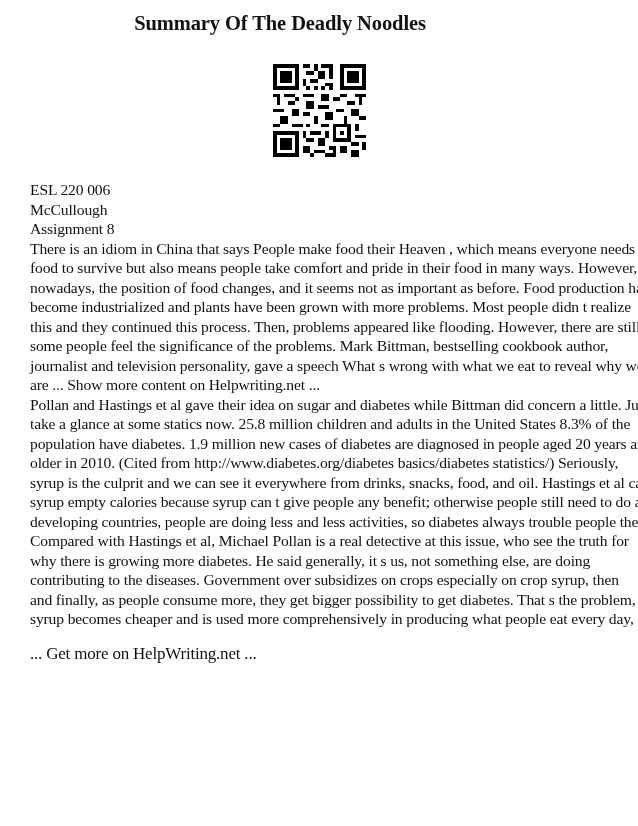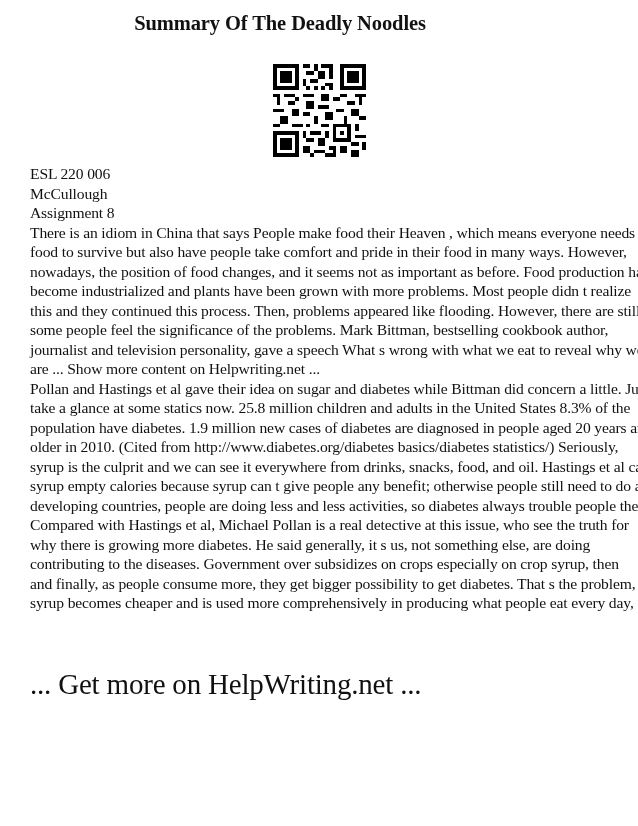--- a/index.html
+++ b/index.html
@@ -8,27 +8,27 @@
     font-family: "Liberation Serif", "DejaVu Serif", serif; color: #111;
   }
   .title {
     position: absolute; top: 12px; left: 0; width: 560px; text-align: center;
     font-size: 20.5px; font-weight: bold; letter-spacing: -0.1px;
   }
   .qr {
     position: absolute; left: 273px; top: 64px; width: 93px; height: 93px;
   }
   .content {
-    position: absolute; left: 30px; top: 164px; width: 592px;
+    position: absolute; left: 30px; top: 180px; width: 592px;
     font-size: 15.6px; line-height: 19.5px; letter-spacing: -0.15px;
   }
   .content .line { display: block; white-space: nowrap; }
   .more {
-    position: absolute; left: 30px; top: 668px;
-    font-size: 29px; letter-spacing: -0.2px;
+    position: absolute; left: 30px; top: 644px;
+    font-size: 17px; letter-spacing: -0.2px;
   }
 </style>
 </head>
 <body>
 
 <div class="title">Summary Of The Deadly Noodles</div>
 
 <svg class="qr" viewBox="0 0 25 25" shape-rendering="crispEdges">
   <rect x="0" y="0" width="25" height="25" fill="#fff"></rect>
 
@@ -109,21 +109,21 @@
 </svg>
 
 <div class="content">
   <div>
     <span class="line">ESL 220 006</span>
     <span class="line">McCullough</span>
     <span class="line">Assignment 8</span>
   </div>
   <div>
     <span class="line">There is an idiom in China that says People make food their Heaven , which means everyone needs</span>
-    <span class="line">food to survive but also have people take comfort and pride in their food in many ways. However,</span>
+    <span class="line">food to survive but also means people take comfort and pride in their food in many ways. However,</span>
     <span class="line">nowadays, the position of food changes, and it seems not as important as before. Food production has</span>
     <span class="line">become industrialized and plants have been grown with more problems. Most people didn t realize</span>
     <span class="line">this and they continued this process. Then, problems appeared like flooding. However, there are still</span>
     <span class="line">some people feel the significance of the problems. Mark Bittman, bestselling cookbook author,</span>
     <span class="line">journalist and television personality, gave a speech What s wrong with what we eat to reveal why we</span>
     <span class="line">are ... Show more content on Helpwriting.net ...</span>
   </div>
   <div>
     <span class="line">Pollan and Hastings et al gave their idea on sugar and diabetes while Bittman did concern a little. Just</span>
     <span class="line">take a glance at some statics now. 25.8 million children and adults in the United States 8.3% of the</span>

